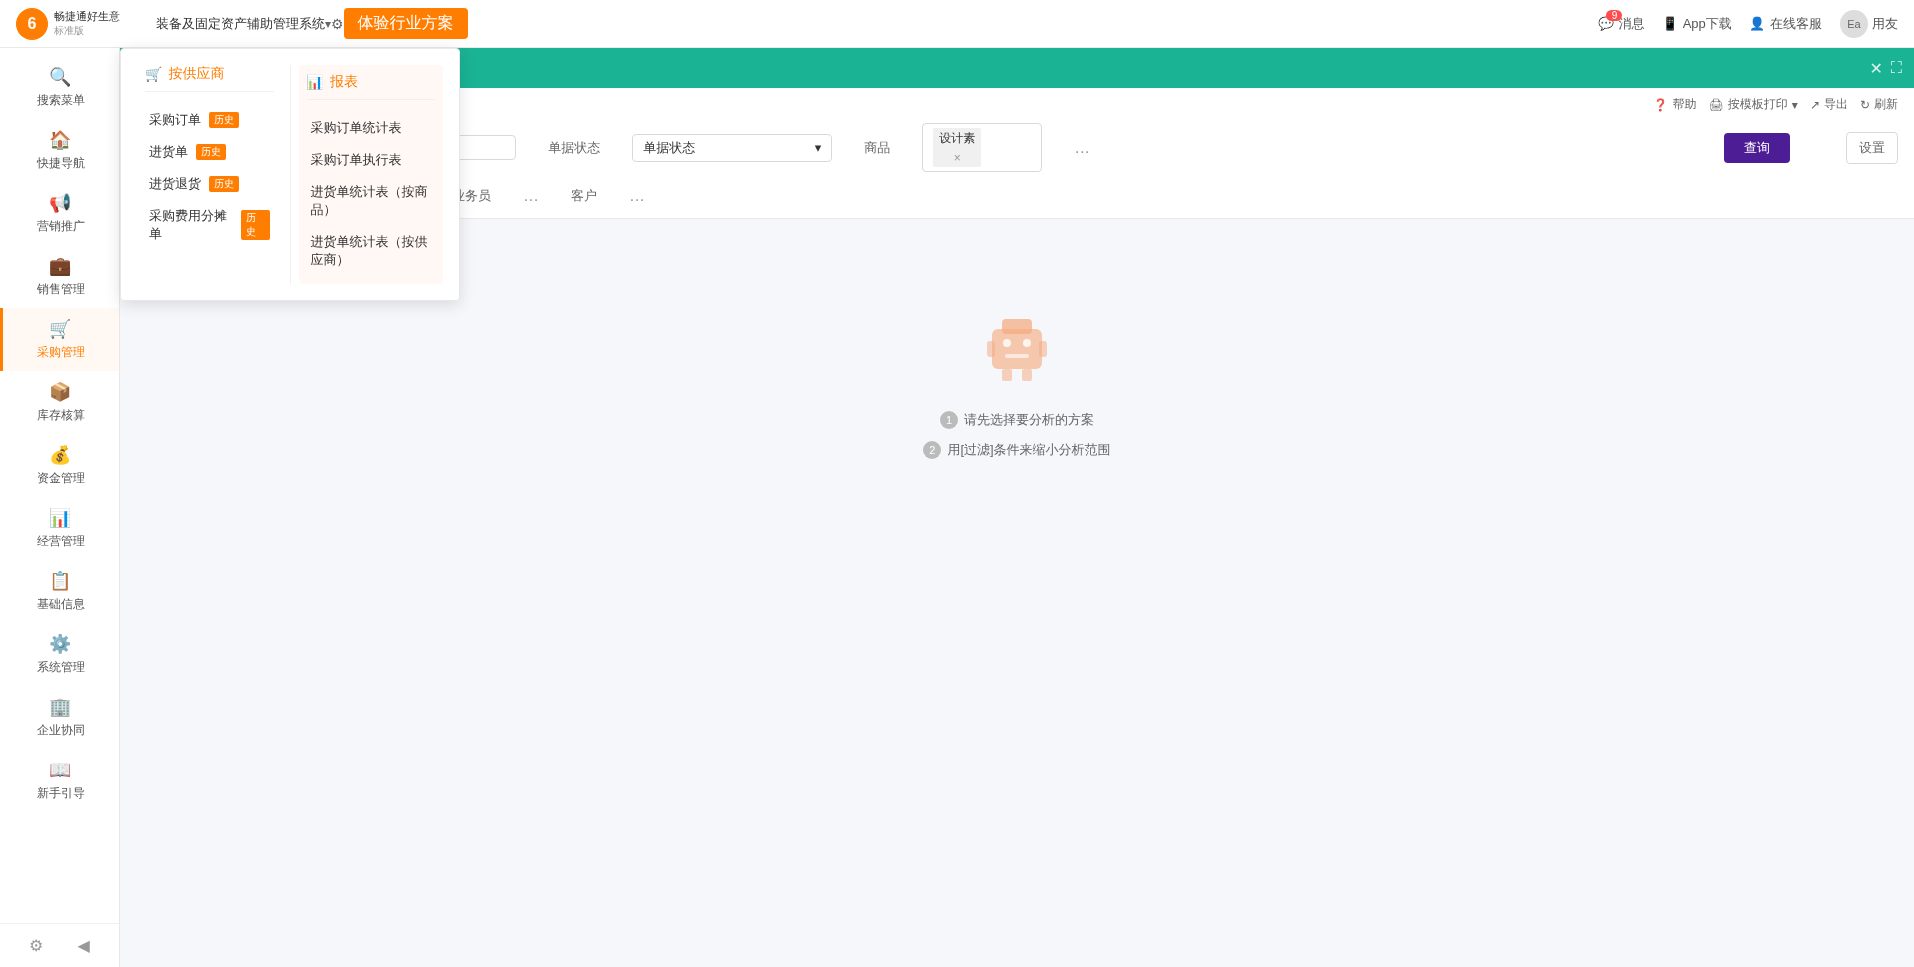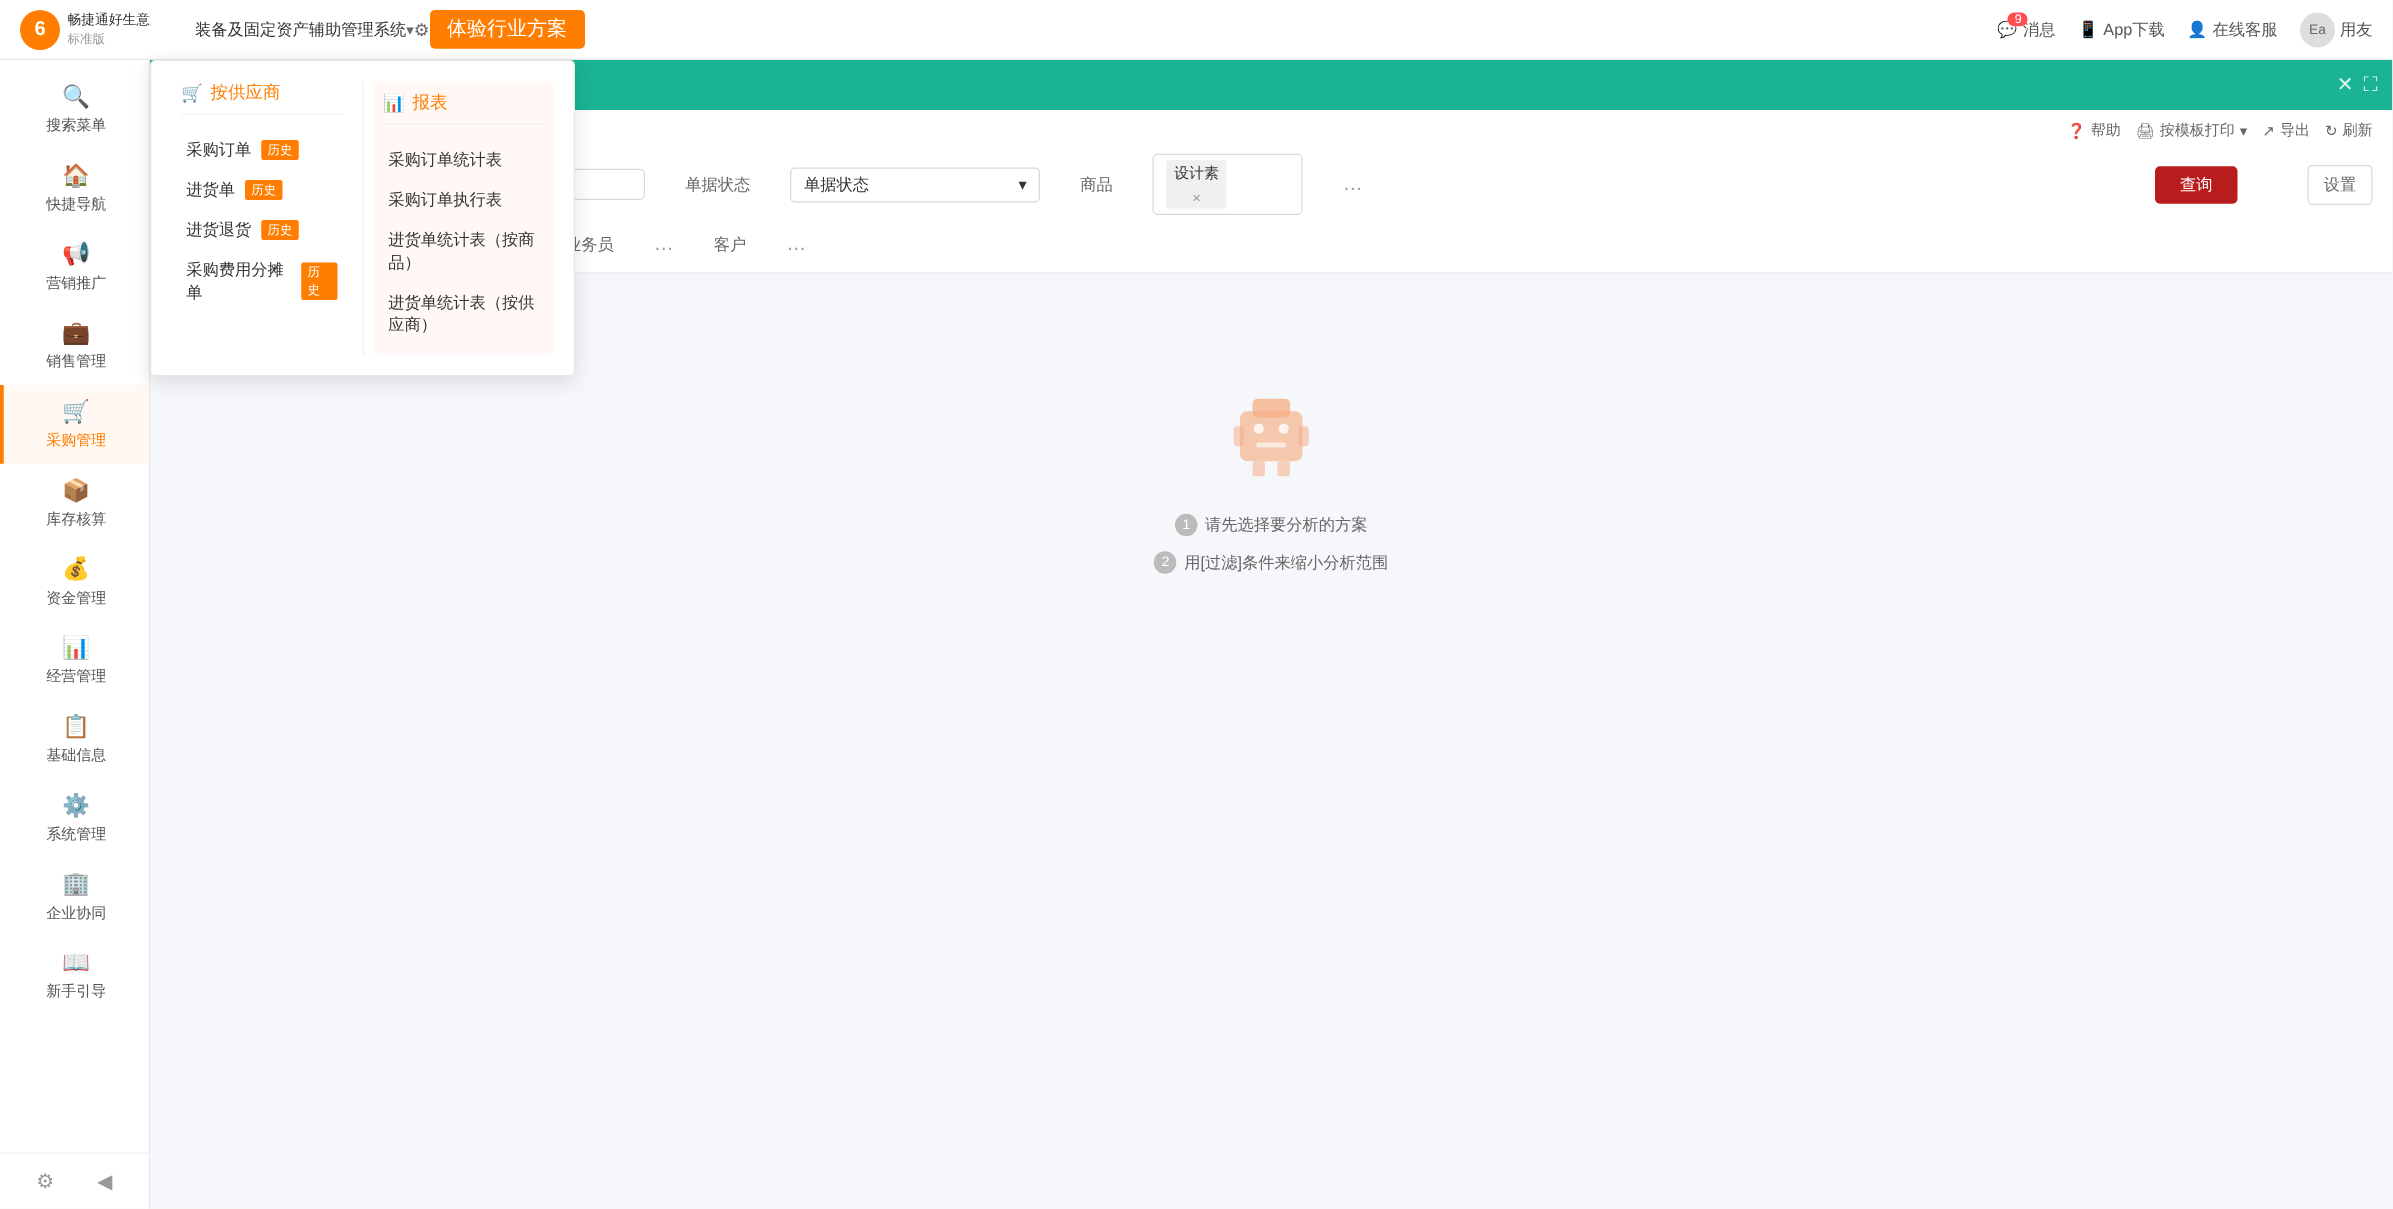--- a/index.html
+++ b/index.html
@@ -232,21 +232,21 @@
       font-size: 12px;
       color: #333;
       display: flex;
       align-items: center;
       gap: 4px;
       flex-direction: column;
     }
     .filter-tag-close { cursor: pointer; color: #999; }
     .filter-dots { color: #999; font-size: 16px; cursor: pointer; }
     .btn-query {
-      background: #b91c1c;
+      background: #4c1d95;
       color: white;
       border: none;
       padding: 6px 20px;
       border-radius: 4px;
       font-size: 13px;
       cursor: pointer;
       margin-left: auto;
     }
     .btn-settings {
       background: white;

